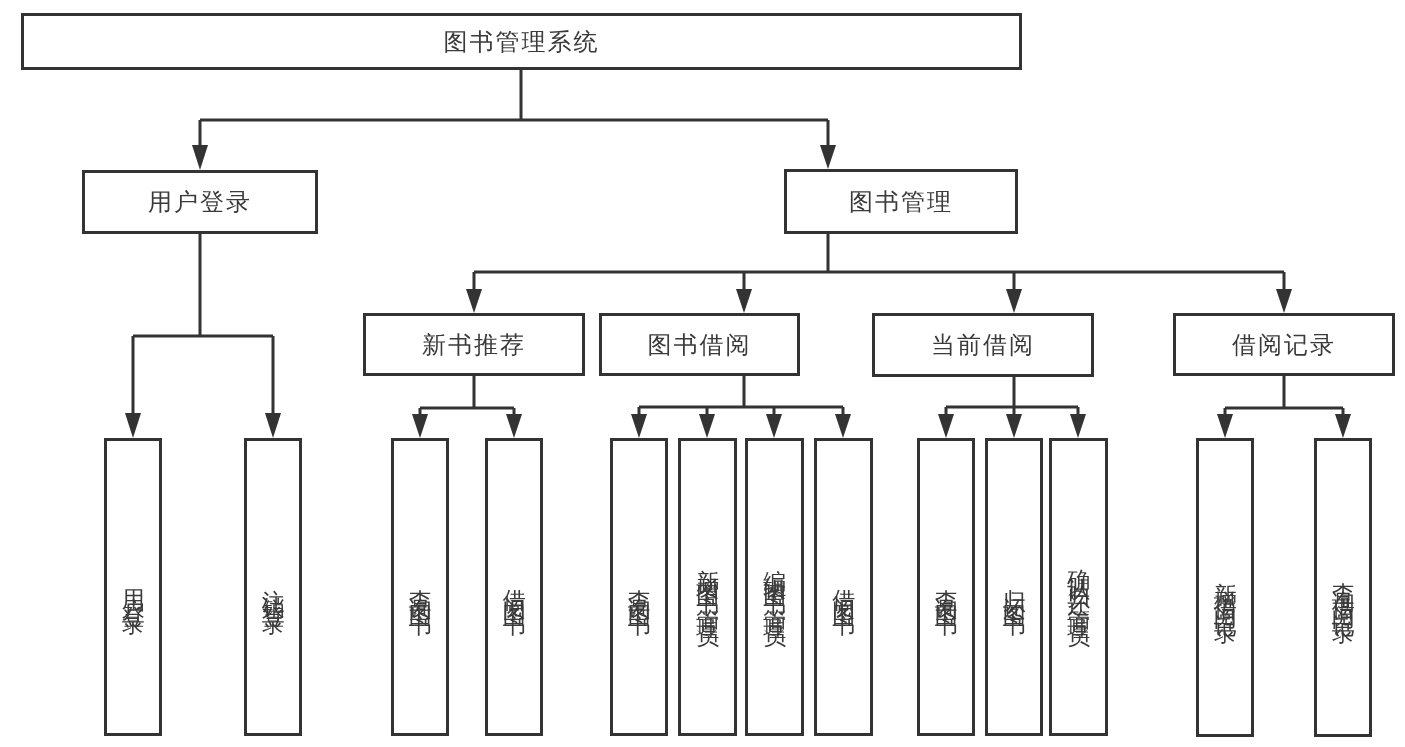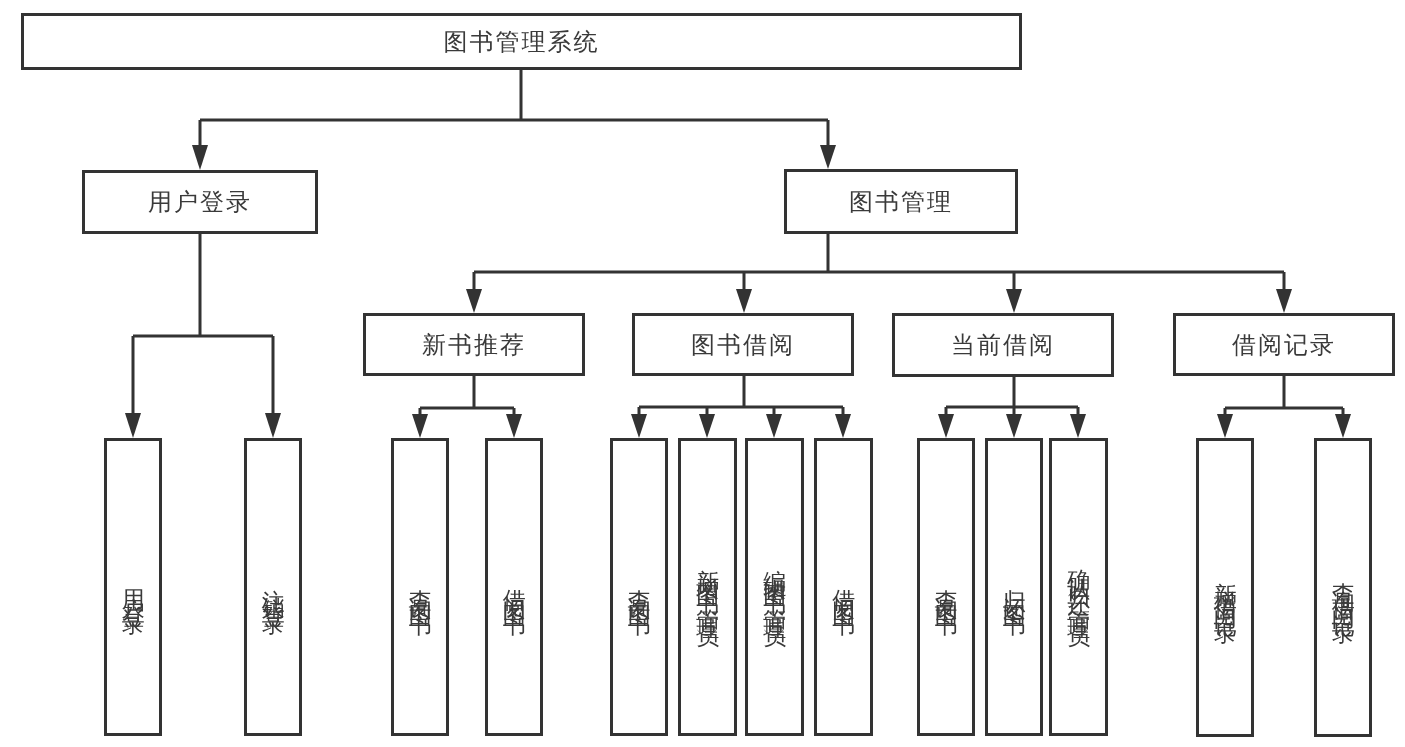--- a/index.html
+++ b/index.html
@@ -100,24 +100,24 @@
   <div class="box" style="left:82px;top:170px;width:236px;height:64px;">
     <span class="h-label">用户登录</span>
   </div>
   <div class="box" style="left:736px;top:169px;width:234px;height:65px;margin-left:48px;">
     <span class="h-label">图书管理</span>
   </div>
 
   <div class="box" style="left:363px;top:313px;width:222px;height:63px;justify-content:center;">
     <span class="h-label">新书推荐</span>
   </div>
-  <div class="box" style="left:632px;top:313px;width:222px;height:63px;">
+  <div class="box" style="left:599px;top:313px;width:201px;height:63px;">
     <span class="h-label">图书借阅</span>
   </div>
-  <div class="box" style="left:892px;top:313px;width:222px;height:64px;">
+  <div class="box" style="left:872px;top:313px;width:222px;height:64px;">
     <span class="h-label">当前借阅</span>
   </div>
   <div class="box" style="left:1173px;top:313px;width:222px;height:63px;">
     <span class="h-label">借阅记录</span>
   </div>
 
   <div class="box" style="left:104px;top:438px;width:58px;height:298px;">
     <span class="v-label">用户登录</span>
   </div>
   <div class="box" style="left:244px;top:438px;width:58px;height:298px;">

